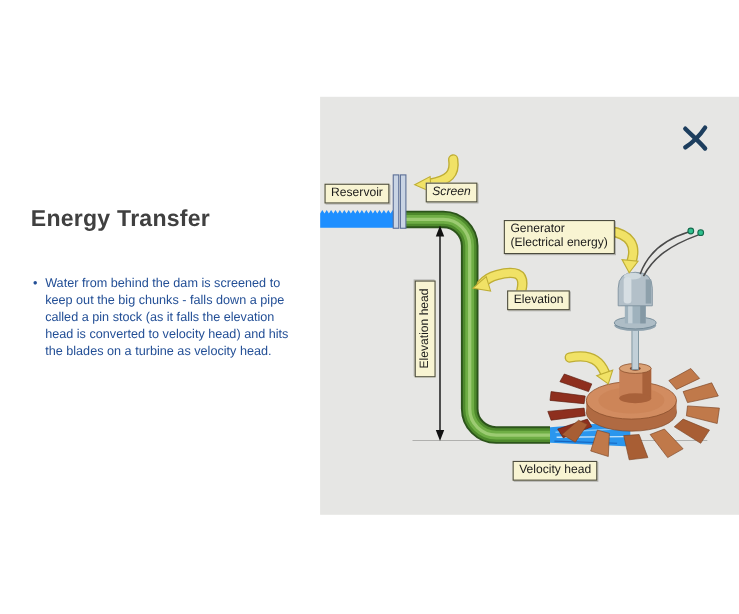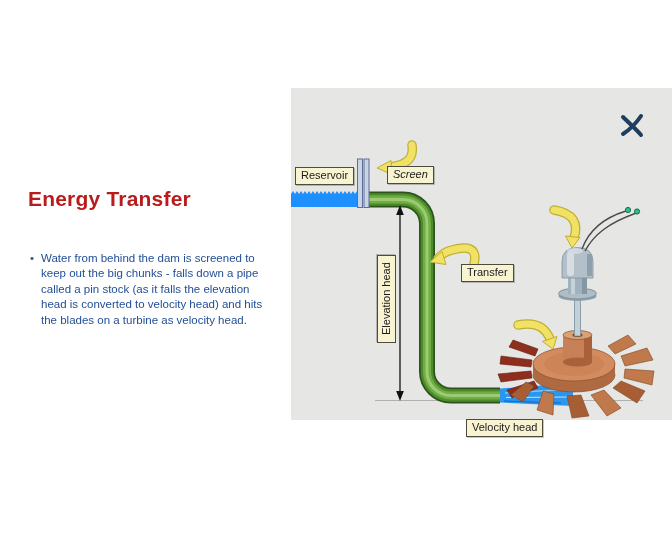--- a/index.html
+++ b/index.html
@@ -4,31 +4,31 @@
 <style>
   html,body { margin:0; padding:0; }
   body {
     width:672px; height:558px; position:relative; background:#ffffff;
     font-family:"Liberation Sans", sans-serif; overflow:hidden;
   }
   .slide { position:absolute; inset:0; background:#ffffff; }
 
   .title {
     position:absolute; left:28px; top:187px;
-    font-size:21px; font-weight:bold; color:#b91c1c; letter-spacing:.2px;
+    font-size:21px; font-weight:bold; color:#404040; letter-spacing:.2px;
   }
   .bullets {
     position:absolute; left:30px; top:251px; width:248px;
     color:#234f96; font-size:11.5px; line-height:15.4px;
   }
   .bullet-item { display:flex; gap:7px; }
   .bullet-marker { flex:none; }
 
   .diagram {
-    position:absolute; left:291px; top:88px; width:381px; height:332px;
+    position:absolute; left:291px; top:88px; width:381px; height:380px;
     background:#e6e6e4;
   }
   .diagram svg.art { position:absolute; left:0; top:0; }
 
   .dlabel {
     position:absolute; background:#f8f4d2; border:1px solid #4c4c3e;
     color:#1a1a1a; font-size:11px; line-height:13px; padding:1px 5px 2px;
     white-space:nowrap; box-shadow:1px 1px 0 rgba(0,0,0,.22); z-index:3;
   }
   .dlabel .ln { display:block; }
@@ -162,22 +162,26 @@
       <g fill="none" stroke="#1d3e5e" stroke-width="4" stroke-linecap="round">
         <path d="M332,29 C339,36 345,41 350,47"></path>
         <path d="M350,28 C344,37 338,42 332,46"></path>
       </g>
     </svg>
 
     <div class="dlabel" style="left:4px; top:79px;">Reservoir</div>
 
     <div class="dlabel" style="left:96px; top:78px;font-style:italic;">Screen</div>
 
+    <div class="dlabel" style="left:167px; top:112px;">
+      <span class="ln">Generator</span>
+      <span class="ln">(Electrical energy)</span>
+    </div>
 
-    <div class="dlabel" style="left:170px; top:176px;">Transfer</div>
+    <div class="dlabel" style="left:170px; top:176px;">Elevation</div>
 
 
     <div class="dlabel" style="left:175px; top:331px;">Velocity head</div>
 
     <div class="dlabel vertical" style="left:86px; top:167px;">Elevation head</div>
 
   </div>
 </div>
 
 </body></html>

